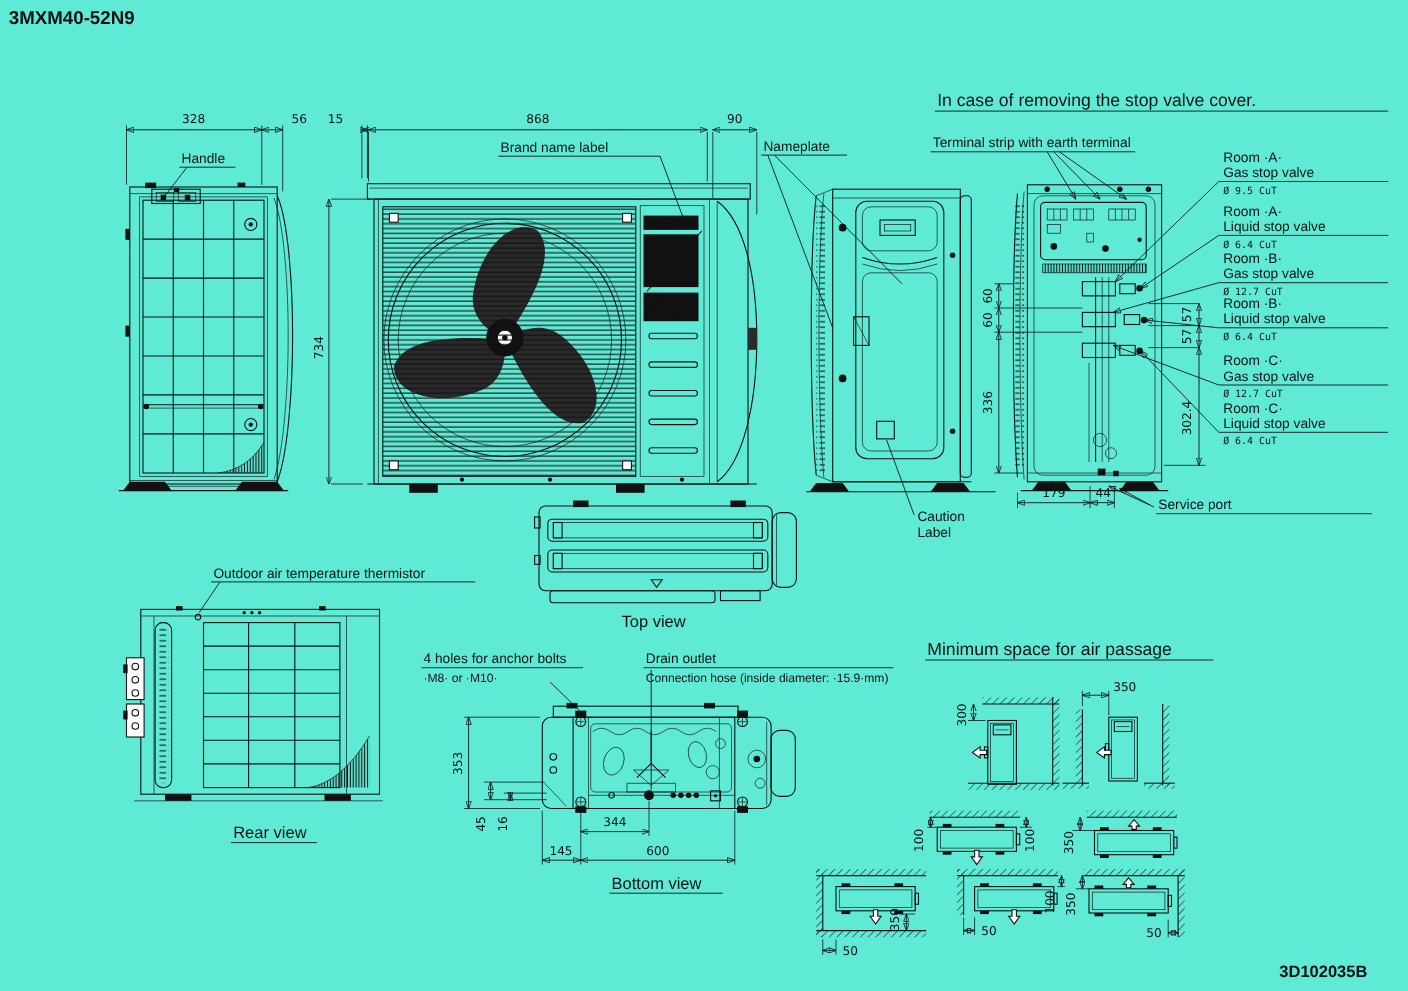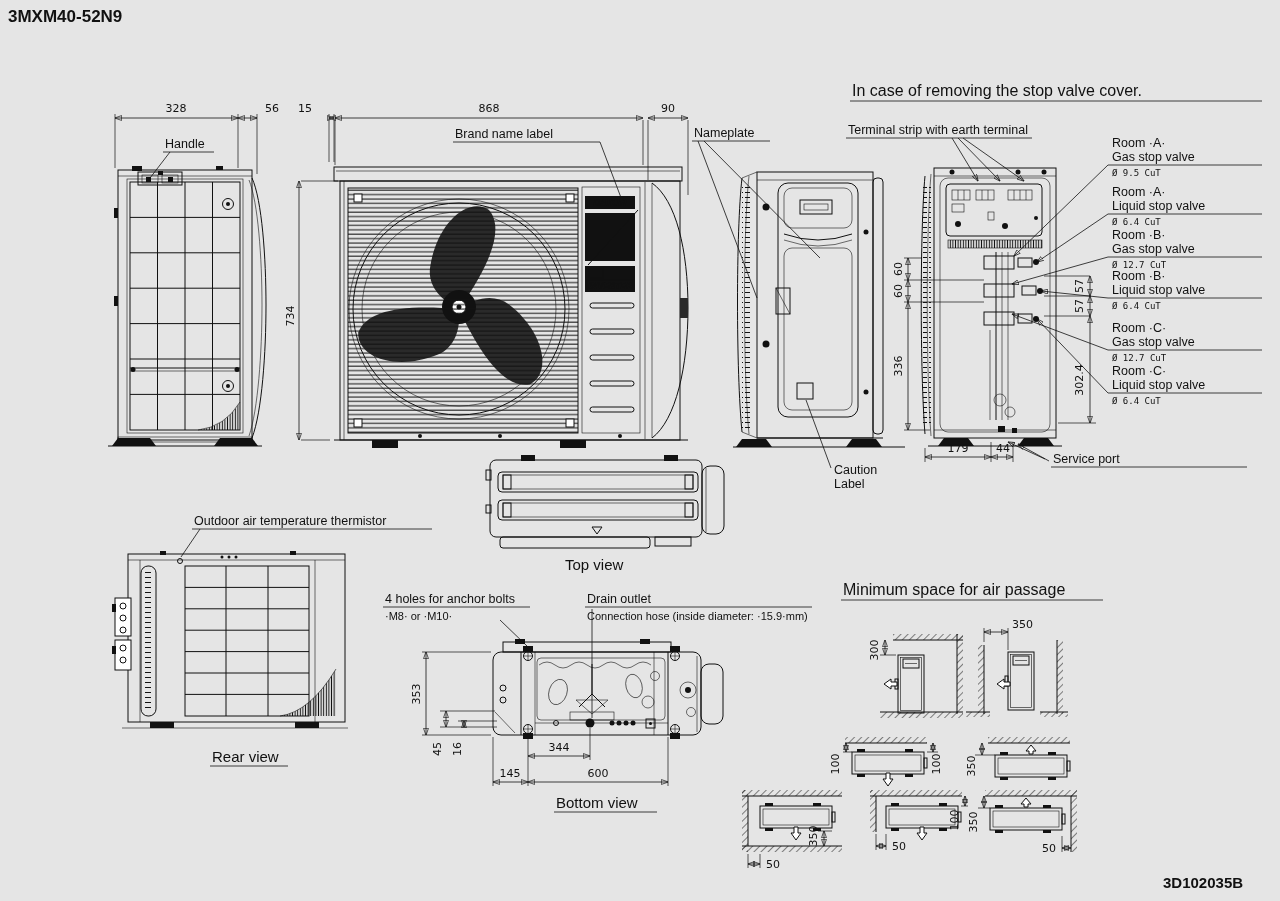--- a/index.html
+++ b/index.html
@@ -1,16 +1,16 @@
 <!DOCTYPE html>
 <html><head>
 <meta charset="utf-8">
 <style>
   html,body{margin:0;padding:0;background:#fff;}
-  #canvas{position:relative;width:1280px;height:901px;background:#e5e5e5;overflow:hidden;}
+  #canvas{position:relative;width:1280px;height:901px;background:#5eead4;overflow:hidden;}
   svg{display:block;}
   #dwg line,#dwg path,#dwg rect,#dwg circle,#dwg ellipse,#dwg polygon,#dwg polyline{stroke:#111;fill:none;stroke-width:1;}
   #dwg .th{stroke-width:.6;}
   #dwg .f{fill:#111;stroke:none;}
   #dwg .f33{fill:#2a2a2a;stroke:none;}
   #dwg .fw{fill:#fff;stroke:#111;}
   #dwg .ph{fill:url(#hatch);stroke:none;}
   #dwg .pv{fill:url(#vh);stroke:none;}
   #dwg .pt{fill:url(#ht);stroke:none;}
   #dwg .pl{fill:url(#louver);stroke:none;}

